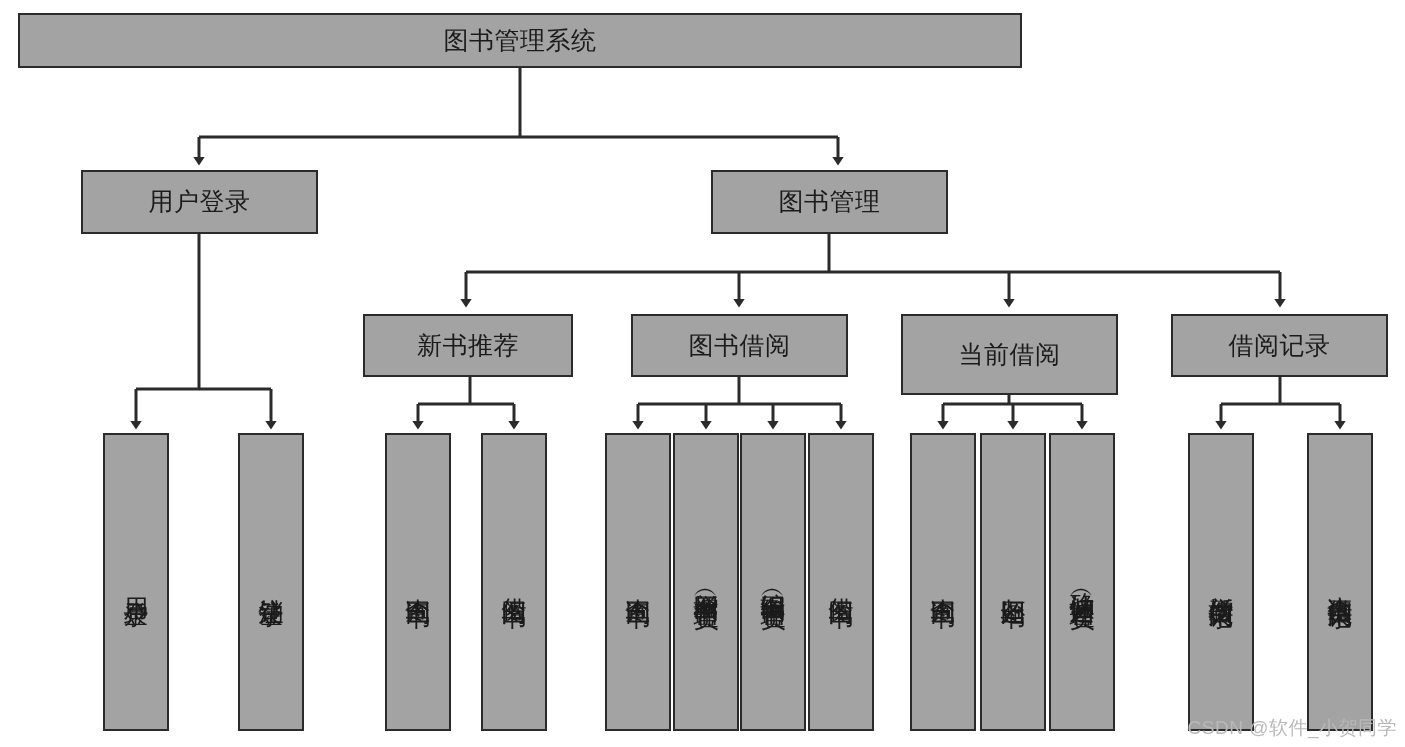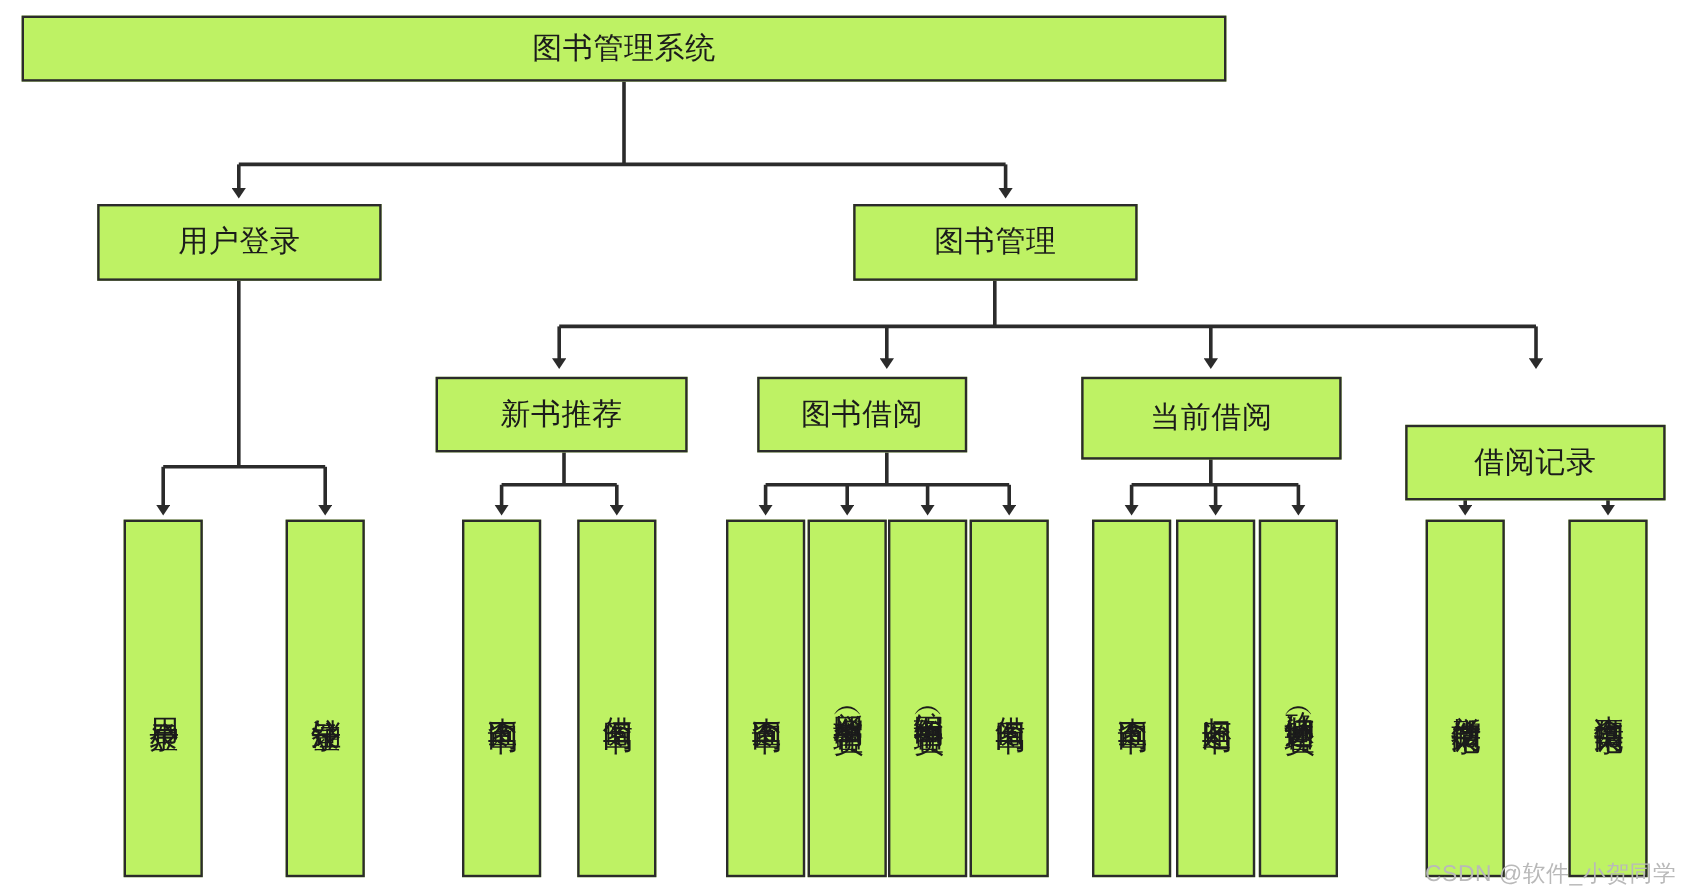--- a/index.html
+++ b/index.html
@@ -22,21 +22,21 @@
     left: 0;
     top: 0;
     width: 1405px;
     height: 747px;
     pointer-events: none;
   }
   .node {
     position: absolute;
     box-sizing: border-box;
     border: 2px solid #2b2b2b;
-    background: #bef264;
+    background: #a3a3a3;
     display: flex;
     align-items: center;
     justify-content: center;
     color: #1b1b1b;
     line-height: 1.18;
   }
   .node.h {
     font-size: 25px;
     letter-spacing: 0.5px;
   }
@@ -125,27 +125,27 @@
   <div class="node h" style="left:81px; top:170px; width:237px; height:64px;">
     <span>用户登录</span>
   </div>
   <div class="node h" style="left:711px; top:170px; width:237px; height:64px;">
     <span>图书管理</span>
   </div>
 
   <div class="node h" style="left:363px; top:314px; width:210px; height:63px;">
     <span>新书推荐</span>
   </div>
-  <div class="node h" style="left:631px; top:314px; width:175px; height:63px;">
+  <div class="node h" style="left:631px; top:314px; width:217px; height:63px;">
     <span>图书借阅</span>
   </div>
-  <div class="node h" style="left:901px; top:314px; width:217px; height:69px;">
+  <div class="node h" style="left:901px; top:314px; width:217px; height:81px;">
     <span>当前借阅</span>
   </div>
-  <div class="node h" style="left:1171px; top:314px; width:217px; height:63px;margin-top:40px;">
+  <div class="node h" style="left:1171px; top:314px; width:217px; height:63px;">
     <span>借阅记录</span>
   </div>
 
   <div class="node v" style="left:103px; top:433px; width:66px; height:298px;">
     <span class="vtext">用户登录</span>
   </div>
   <div class="node v" style="left:238px; top:433px; width:66px; height:298px;">
     <span class="vtext">注销登录</span>
   </div>
 

